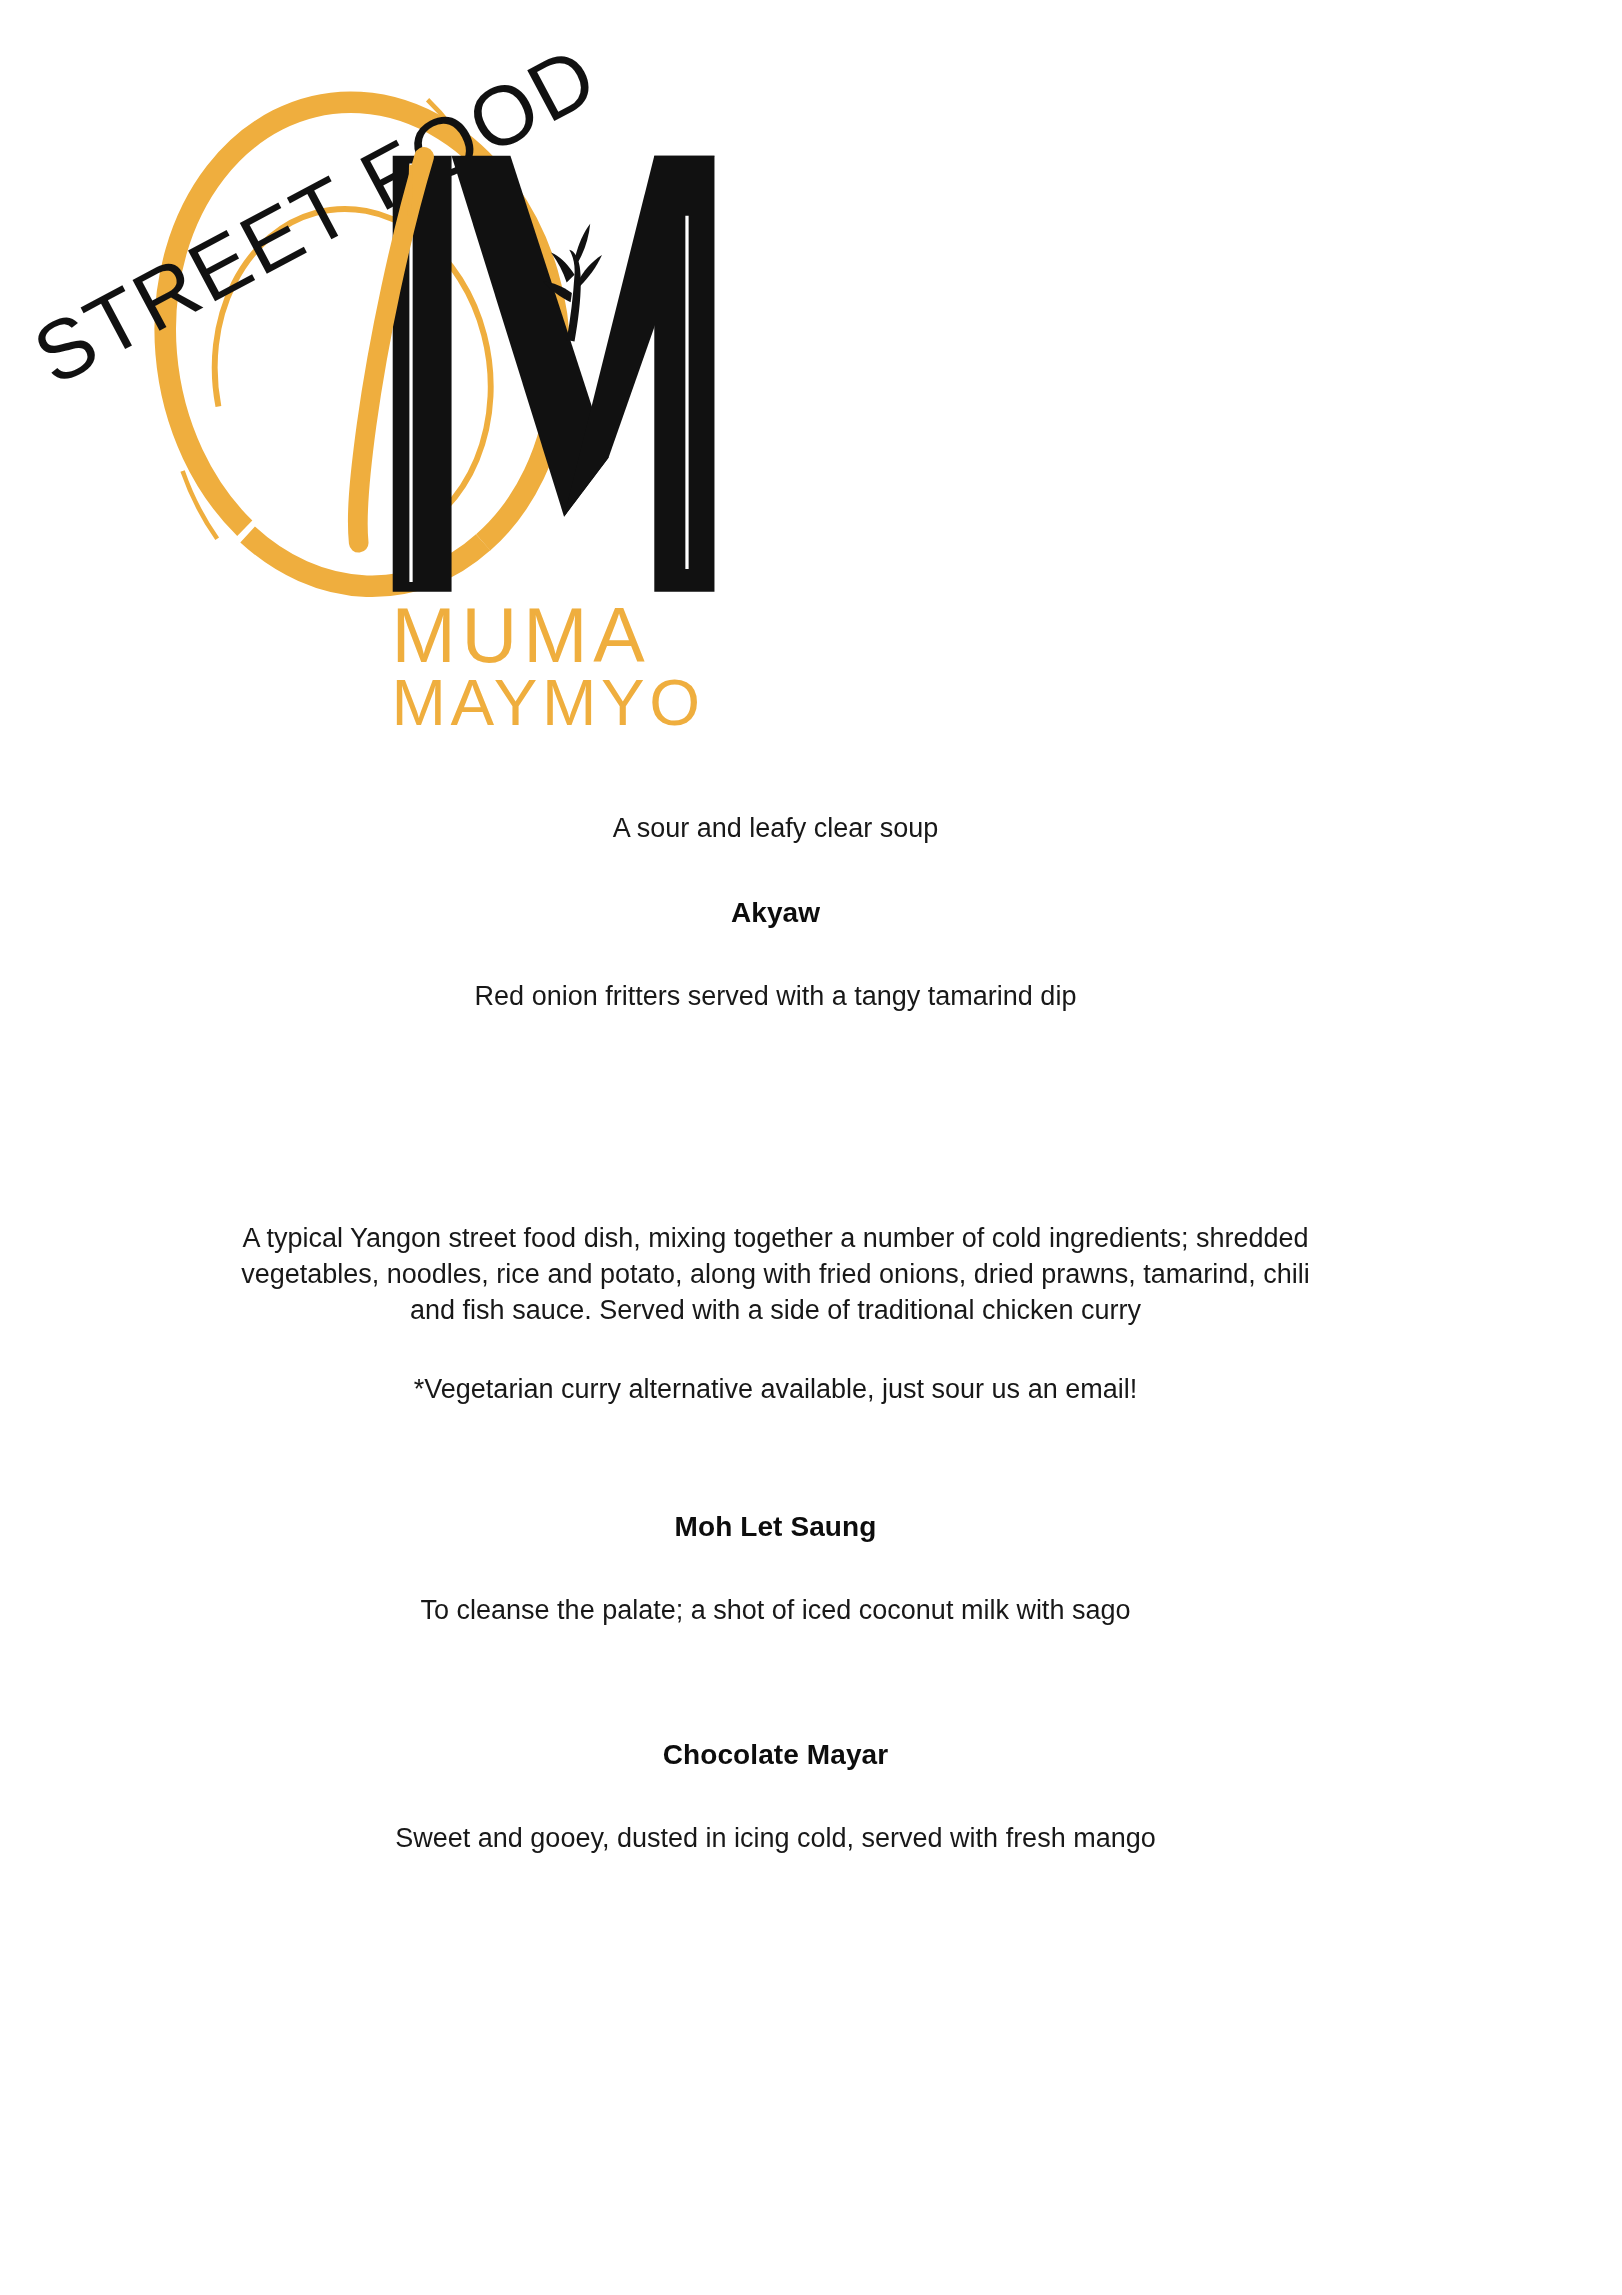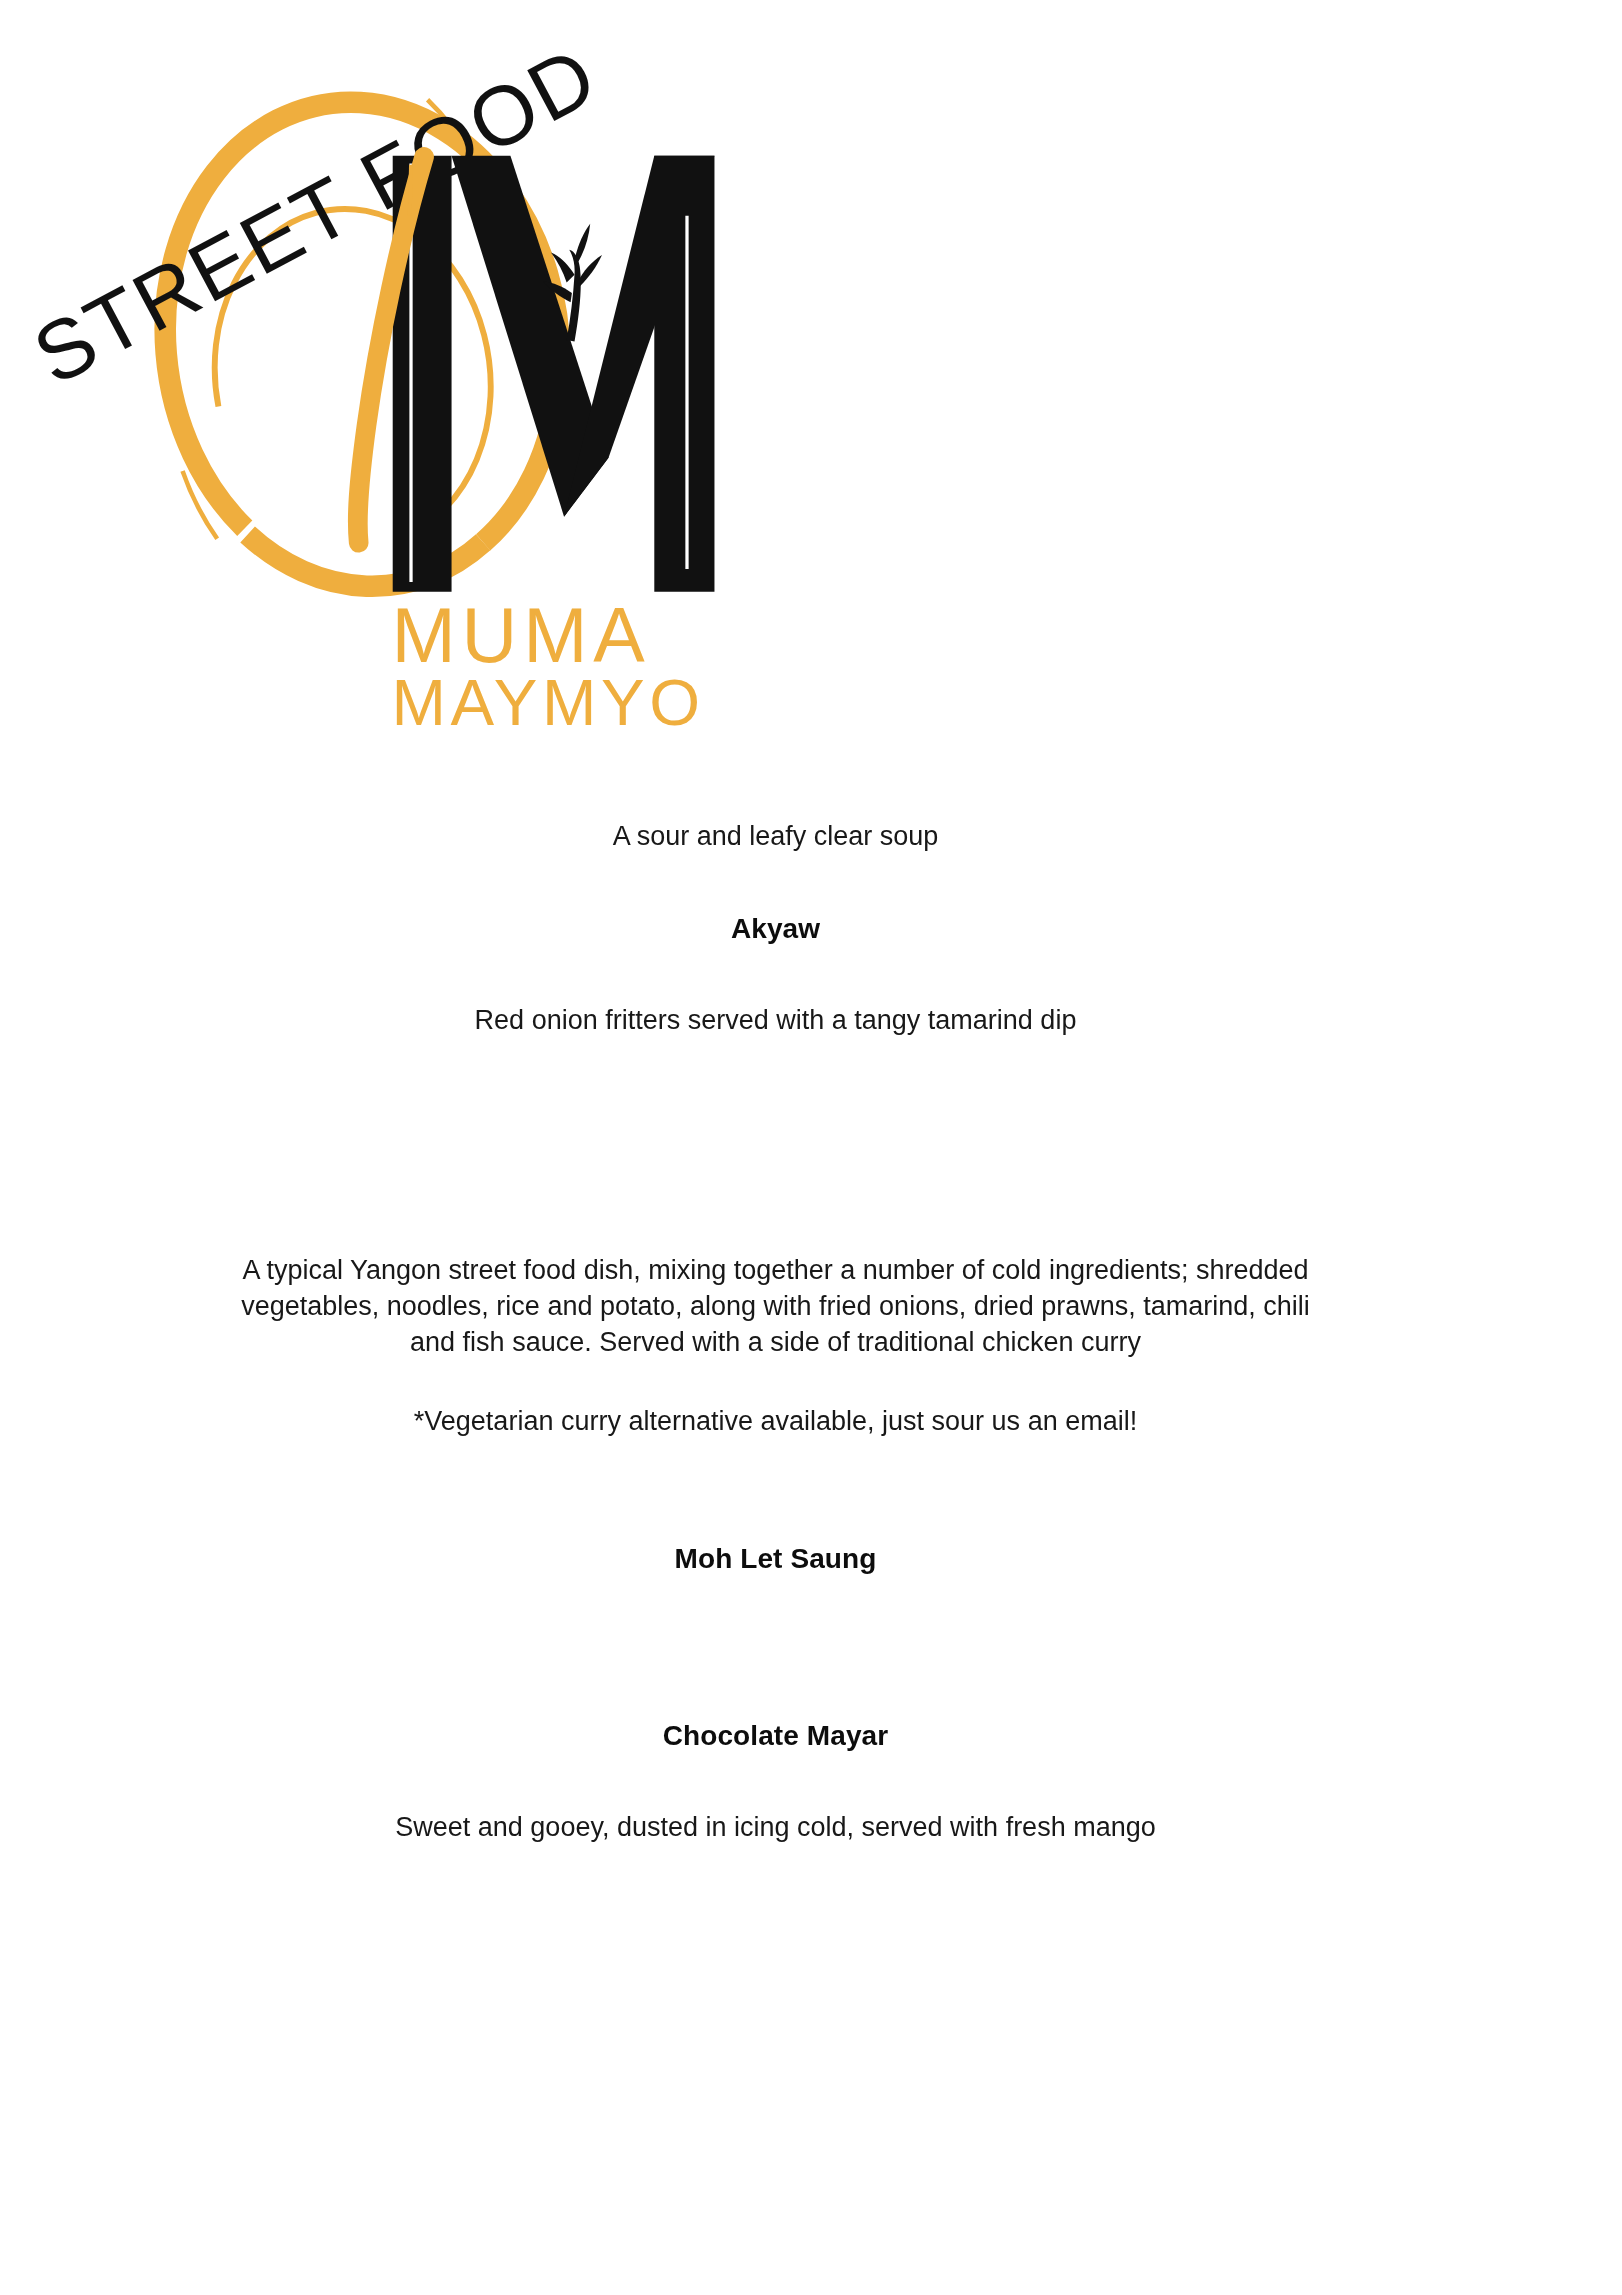--- a/index.html
+++ b/index.html
@@ -52,21 +52,21 @@
     line-height: 1.0;
     margin: 0;
     padding: 0;
     color: #0d0d0d;
   }
 
   .dish-desc {
     font-size: 27px;
     font-weight: normal;
     line-height: 1.32;
-    margin: 16px;
+    margin: 8px;
     padding: 0;
     color: #181818;
   }
 
   
   .gap-nd   { height: 44px; }    
   .gap-dn   { height: 44px; }    
   .gap-sec  { height: 105px; }   
   .gap-note { height: 38px; }    
 
@@ -185,20 +185,21 @@
       <div class="dish-desc wide">A typical Yangon street food dish, mixing together a number of cold ingredients; shredded vegetables, noodles, rice and potato, along with fried onions, dried prawns, tamarind, chili and fish sauce. Served with a side of traditional chicken curry</div>
       <div class="gap-note"></div>
       <div class="note">*Vegetarian curry alternative available, just sour us an email!</div>
     </div>
 
     <div class="gap-sec"></div>
 
     <div class="dish">
       <div class="dish-name">Moh Let Saung</div>
       <div class="gap-nd"></div>
+      <div class="dish-desc">To cleanse the palate; a shot of iced coconut milk with sago</div>
     </div>
 
     <div class="gap-sec"></div>
 
     <div class="dish">
       <div class="dish-name">Chocolate Mayar</div>
       <div class="gap-nd"></div>
       <div class="dish-desc">Sweet and gooey, dusted in icing cold, served with fresh mango</div>
     </div>
 

